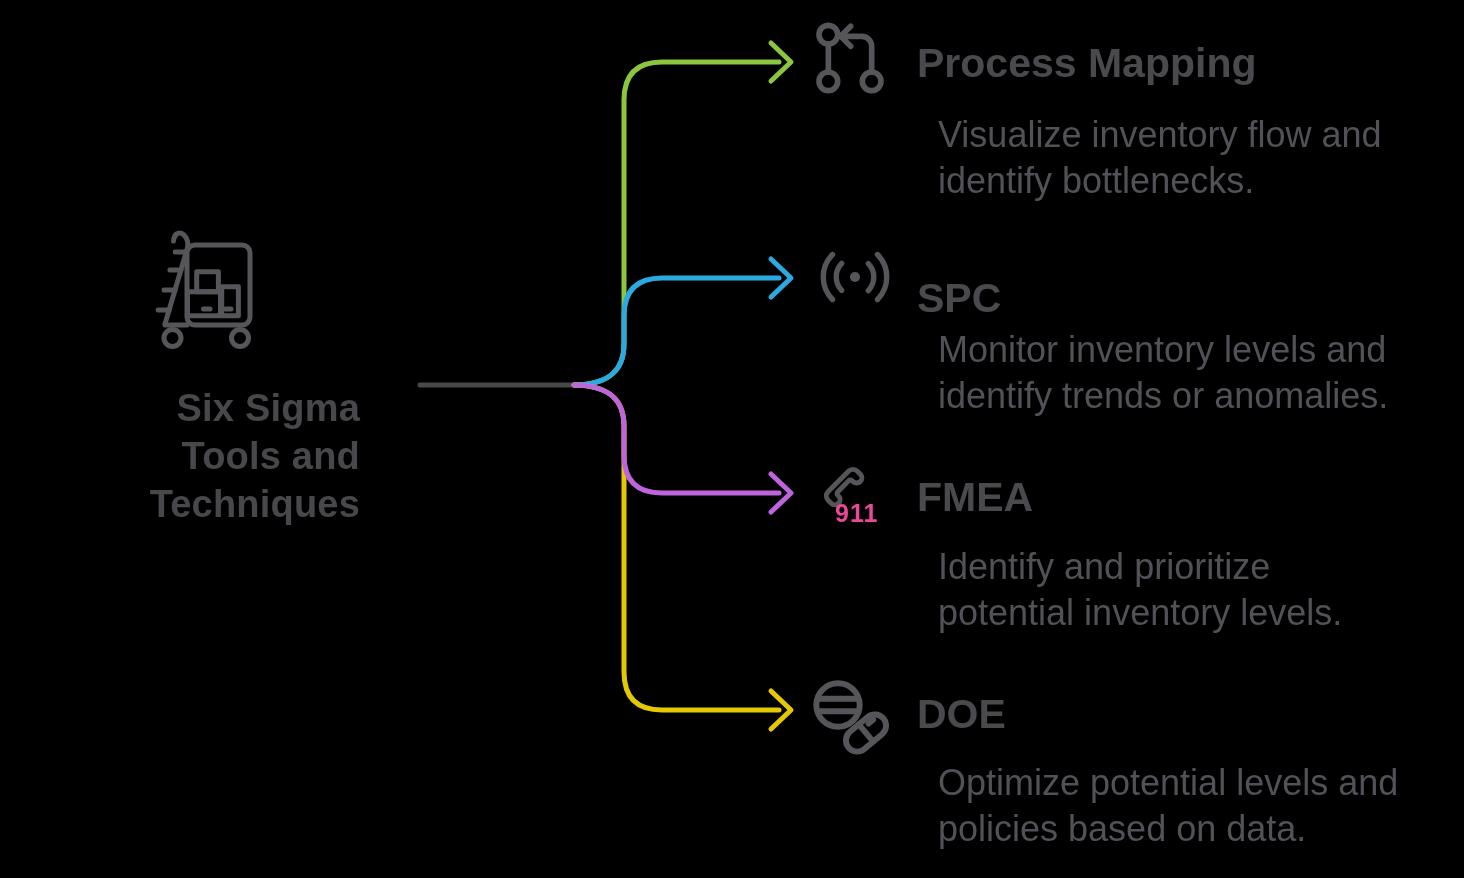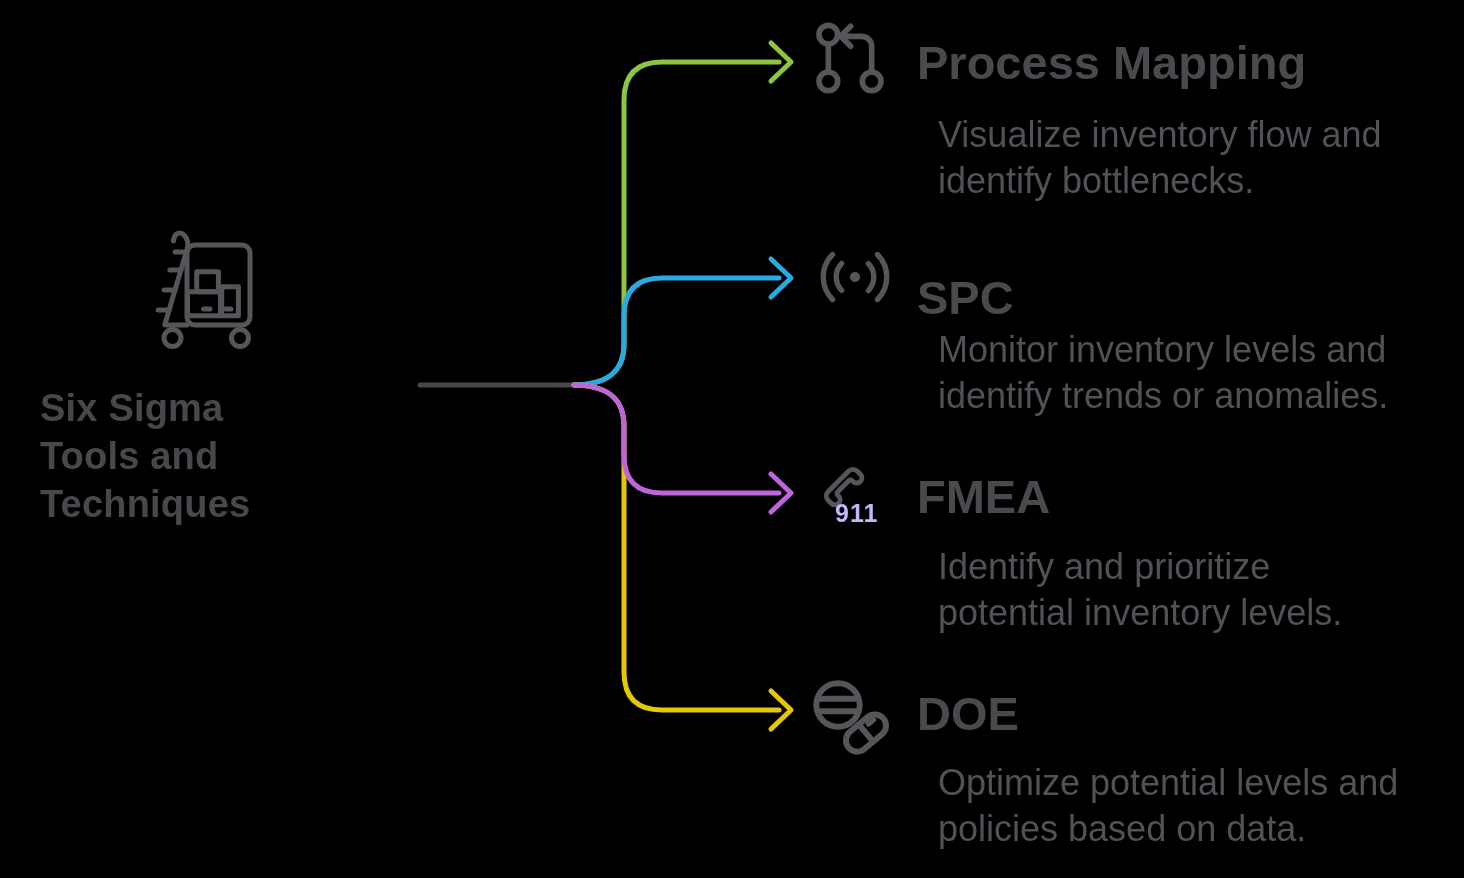--- a/index.html
+++ b/index.html
@@ -9,45 +9,45 @@
     height: 878px;
     background: #000;
     overflow: hidden;
     font-family: "Liberation Sans", sans-serif;
   }
   .abs { position: absolute; }
   #connectors { position: absolute; left: 0; top: 0; }
   .root-label {
     position: absolute;
     left: 40px; top: 384px; width: 320px;
-    text-align: left;
+    text-align: right;
     font-size: 38px; font-weight: 700; line-height: 48px;
     color: #48484C;
     white-space: pre-line;
     letter-spacing: 0.2px;
   }
   .branch-title {
     position: absolute;
     left: 917px;
-    font-size: 47px; font-weight: 700; line-height: 42px;
+    font-size: 41px; font-weight: 700; line-height: 42px;
     color: #4A4A4E;
     white-space: nowrap;
   }
   .branch-desc {
     position: absolute;
     left: 917px; width: 540px;
     font-size: 36px; font-weight: 400; line-height: 46px;
     color: #515157;
     white-space: pre-line;
     margin-left: 21px;
   }
   .icon-num {
     position: absolute;
     font-size: 25px; font-weight: 700;
-    color: #c4b5fd;
+    color: #ec4899;
     letter-spacing: 1px;
   }
 </style>
 </head>
 <body>
 
 <div id="canvas">
 
   <svg id="connectors" width="1464" height="878" viewBox="0 0 1464 878">
     <g fill="none" stroke-width="5" stroke-linecap="round" stroke-linejoin="round">

